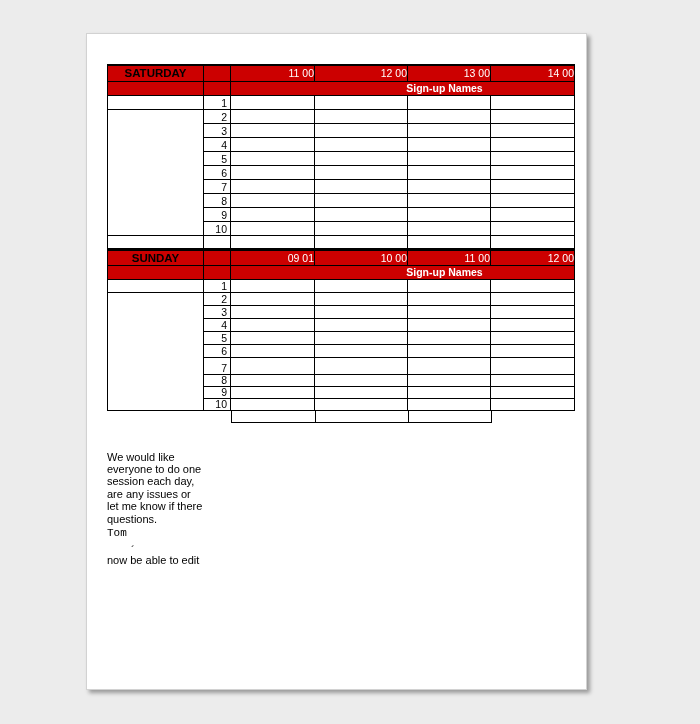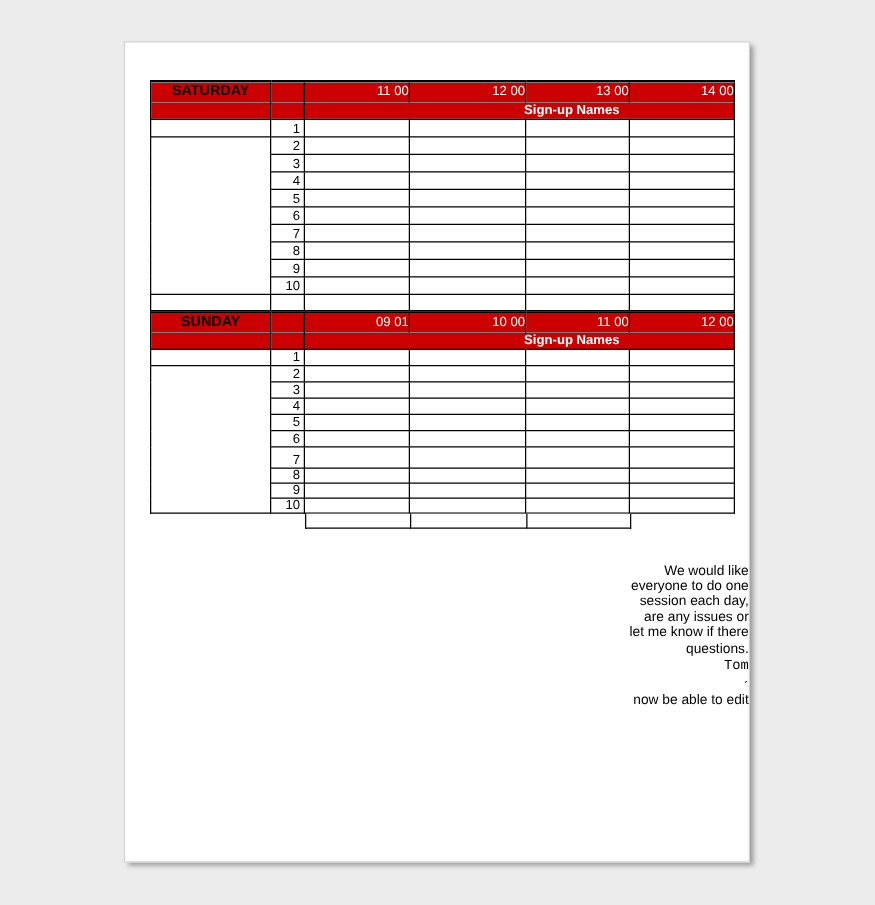--- a/index.html
+++ b/index.html
@@ -10,21 +10,21 @@
   }
   .canvas {
     position: relative;
     width: 700px;
     height: 724px;
     background: #ececec;
     overflow: hidden;
   }
   .page {
     position: absolute;
-    left: 99px;
+    left: 86px;
     top: 33px;
     width: 501px;
     height: 657px;
     background: #ffffff;
     border: 1px solid #d2d2d2;
     box-shadow: 3px 3px 4px rgba(0,0,0,0.35);
   }
 
   
   table.sheet {
@@ -101,21 +101,20 @@
     border: 1px solid #000;
     border-top: none;
     padding: 0;
   }
 
   
   .note {
     margin: 28px 0 0 20px;
     color: #000;
     font-size: 11px;
-    text-align: right;
   }
   .note-line  { line-height: 12.4px; }
   .signature  { line-height: 12.4px; margin-top: 2px; font-family: Liberation Mono, monospace; }
   .stray      { margin-top: 7px; height: 8px; line-height: 8px; padding-left: 24px; font-size: 11px; }
   .closing    { line-height: 12.4px; }
 </style>
 </head>
 <body>
 
 <div class="canvas">

